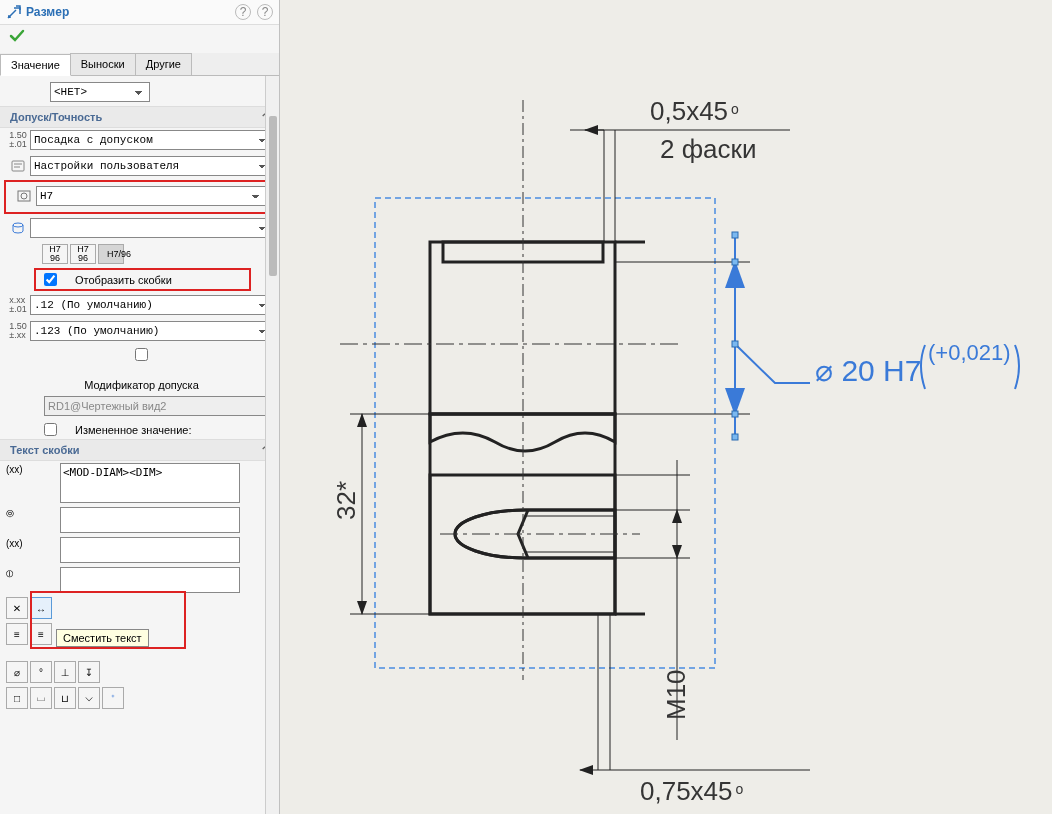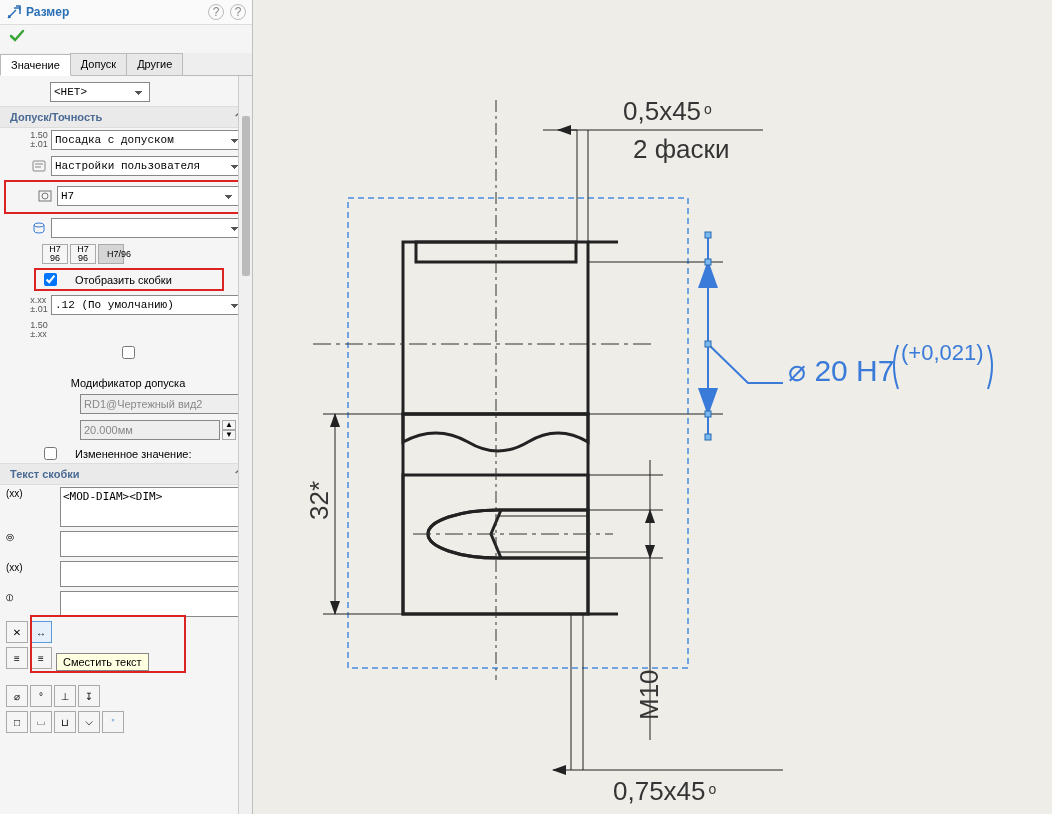--- a/index.html
+++ b/index.html
@@ -6,21 +6,21 @@
   body {
     font-family: "Segoe UI", Tahoma, sans-serif;
     font-size: 11px;
     background: #eeede8;
     width: 1052px;
     height: 814px;
     display: flex;
     overflow: hidden;
   }
   .panel {
-    width: 253px;
+    width: 280px;
     background: #f5f5f5;
     border-right: 1px solid #c0c0c0;
     display: flex;
     flex-direction: column;
     position: relative;
   }
   .panel-header {
     display: flex;
     align-items: center;
     padding: 4px 6px;
@@ -36,21 +36,21 @@
   .help-icons span { width: 16px; height: 16px; display: inline-flex; align-items: center; justify-content: center; font-size: 12px; color: #888; border-radius: 50%; border: 1px solid #bbb; }
   .ok-row { padding: 2px 8px 6px; }
   .ok-row svg { color: #3aa537; }
   .tabs { display: flex; border-bottom: 1px solid #bbb; background: #eee; }
   .tab { padding: 4px 10px; border: 1px solid #bbb; border-bottom: none; background: #e8e8e8; margin-right: -1px; font-size: 11px; cursor: pointer; }
   .tab.active { background: #fff; font-weight: normal; border-bottom: 1px solid #fff; position: relative; top: 1px; }
   .panel-body { flex: 1; overflow-y: auto; padding: 4px 0; position: relative; }
   .scrollbar-right { width:14px; background:#f0f0f0; border-left:1px solid #ccc; position:absolute; right:0; top:0; bottom:0; }
   .scrollbar-right .thumb { width:8px; background:#bbb; border-radius:2px; margin:40px auto; height:160px; }
   .field-row { display: flex; align-items: center; padding: 2px 6px; margin-bottom: 2px; }
-  .field-row .ico { width: 24px; display:flex; justify-content:center;margin-left:21px; }
+  .field-row .ico { width: 24px; display:flex; justify-content:center; }
   .field-row select, .field-row input[type=text] {
     flex: 1; height: 20px; font-size: 11px; border: 1px solid #888; background: #fff; padding: 0 3px;
   }
   .field-row select { appearance: none; background-image: linear-gradient(45deg, transparent 50%, #555 50%), linear-gradient(135deg, #555 50%, transparent 50%); background-position: calc(100% - 10px) 8px, calc(100% - 6px) 8px; background-size: 4px 4px; background-repeat: no-repeat; padding-right: 18px; font-family: Liberation Mono, monospace; }
   .section-header {
     display: flex; align-items: center; justify-content: space-between;
     padding: 4px 10px; background: #eaeaea;
     font-weight: bold; color: #4a6a94; font-size: 11px;
     border-top: 1px solid #ddd; border-bottom: 1px solid #ddd;
     cursor: pointer;
@@ -60,21 +60,21 @@
   .checkbox-row { display: flex; align-items: center; padding: 3px 6px 3px 42px; gap: 18px; }
   .checkbox-row input { width: 13px; height: 13px; }
   .textarea-box {
     width: 180px; height: 40px; border: 1px solid #888; background: #fff;
     margin-left: 30px; font-size: 11px; padding: 2px; resize: none;
   }
   .textarea-box.short { height: 26px; }
   .btn-row { display:flex; gap:2px; padding:2px 6px; }
   .tb-btn { width:22px; height:22px; border:1px solid #aaa; background:#f5f5f5; display:inline-flex; align-items:center; justify-content:center; font-size:10px; }
   .tb-btn.small { width:26px; height:20px; font-size:9px; text-align:center; line-height:1; }
-  .disabled-input { background:#eee !important; color:#888;margin-left:36px; }
+  .disabled-input { background:#eee !important; color:#888; }
   .tooltip-box {
     position: absolute; background: #ffffe1; border: 1px solid #888;
     padding: 2px 6px; font-size: 11px; white-space: nowrap;
   }
   .canvas-area {
     flex:1; position:relative; background:#eeede8; overflow:hidden;
   }
   .drawing-svg { position:absolute; top:0; left:0; }
   .dim-text { font-family: Arial, sans-serif; font-size: 26px; fill:#353535; }
   .dim-text-blue { fill:#3a7ad8; }
@@ -106,21 +106,21 @@
       <span>?</span>
     </div>
   </div>
   <div class="ok-row">
     <svg width="18" height="18" viewBox="0 0 18 18">
         <path d="M3 9 L7 13 L15 4" stroke="#3aa537" stroke-width="2.5" fill="none" stroke-linecap="round"></path>
       </svg>
   </div>
   <div class="tabs">
     <div class="tab active">Значение</div>
-    <div class="tab">Допуск</div>
+    <div class="tab">Выноски</div>
     <div class="tab">Другие</div>
   </div>
 
   <div class="panel-body">
     <div class="field-row" style="padding-left:50px;">
       <select style="width:100px; flex:none;">
         <option>&lt;НЕТ&gt;</option>
       </select>
     </div>
 
@@ -185,36 +185,30 @@
     <div class="field-row">
       <span class="ico">
           <span class="icon-mini">x.xx<br>±.01</span>
         </span>
       <select><option>.12 (По умолчанию)</option></select>
     </div>
     <div class="field-row">
       <span class="ico">
           <span class="icon-mini">1.50<br>±.xx</span>
         </span>
+      <select><option>.123 (По умолчанию)</option></select>
     </div>
 
     <div class="checkbox-row" style="padding-left:10px;flex-direction:column;">
       <input type="checkbox" style="">
       <span>Модификатор допуска</span>
     </div>
 
     <div class="field-row" style="padding-left:44px;">
       <input type="text" class="disabled-input" readonly="" value="RD1@Чертежный вид2" style="">
-    </div>
-    <div class="field-row" style="padding-left:44px;">
-      <input type="text" class="disabled-input" readonly="" style="flex: 0 0 auto; width: 140px;" value="20.000мм">
-      <span style="display:inline-flex; flex-direction:column; margin-left:2px;">
-        <button class="tb-btn" style="height:10px; width:14px; font-size:8px; line-height:8px;">▲</button>
-        <button class="tb-btn" style="height:10px; width:14px; font-size:8px; line-height:8px;">▼</button>
-      </span>
     </div>
     <div class="checkbox-row" style="padding-left:44px;">
       <input type="checkbox" style="">
       <span>Измененное значение:</span>
     </div>
 
     <div class="section-header">
       <span>Текст скобки</span>
       <span class="chev">⌃</span>
     </div>

